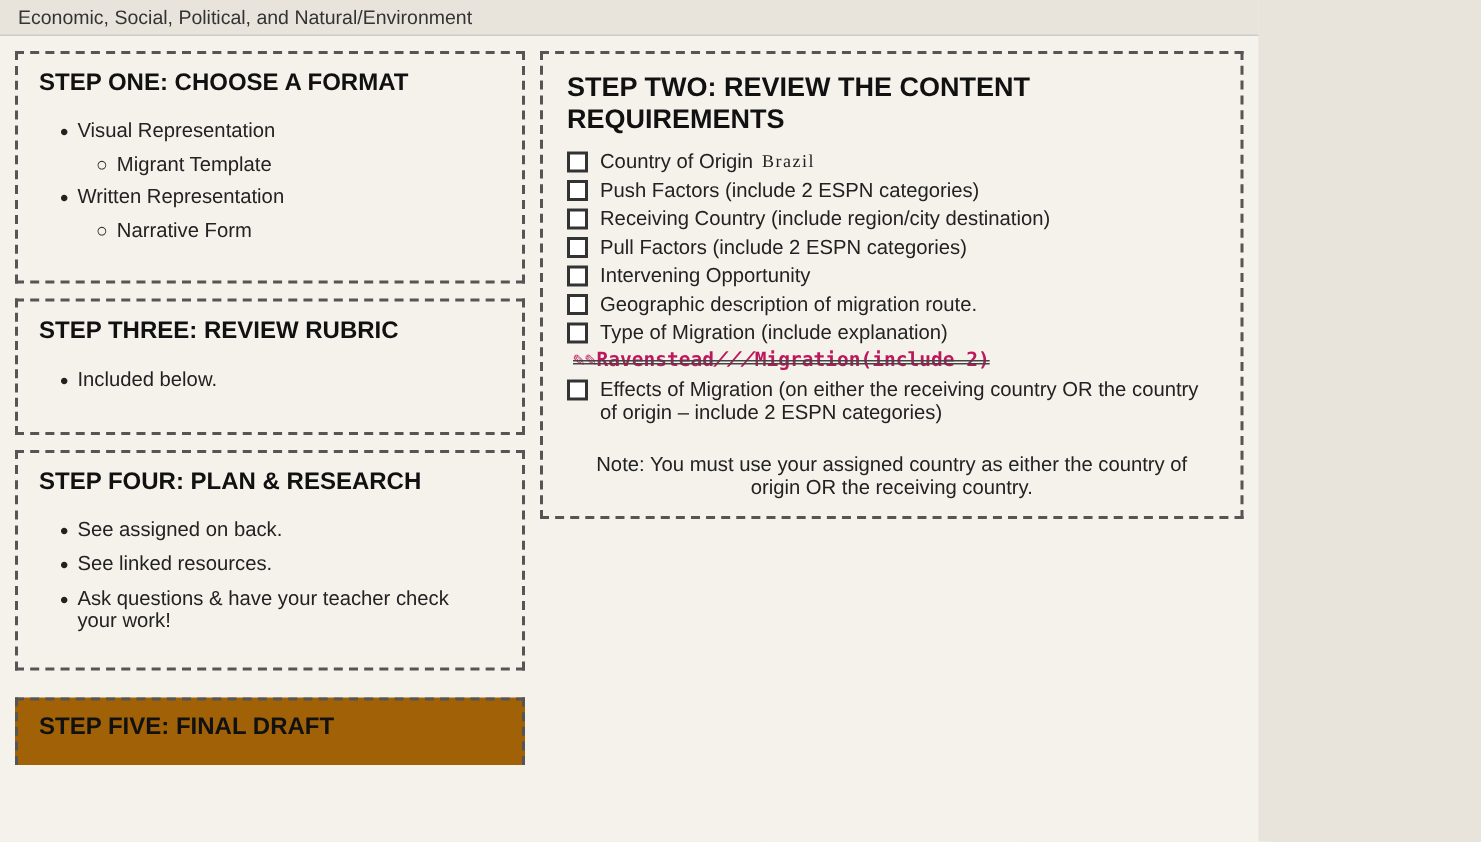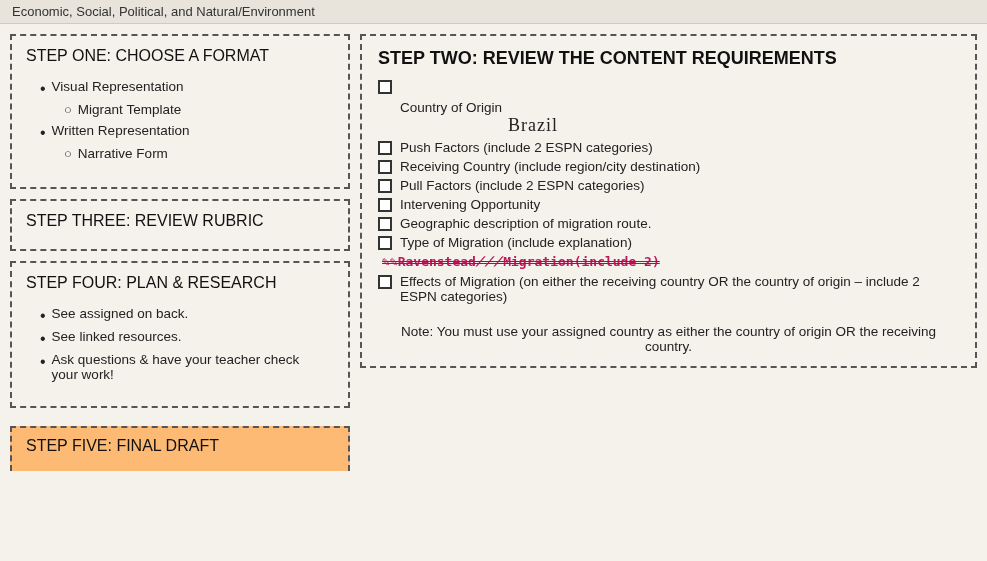--- a/index.html
+++ b/index.html
@@ -9,21 +9,21 @@
       font-family: Arial, sans-serif;
       font-size: 14px;
       width: 987px;
       min-height: 561px;
       overflow: hidden;
       position: relative;
     }
 
     .page {
       background: #f5f2ec;
-      width: 987px;
+      width: 839px;
       min-height: 561px;
       position: relative;
       padding: 0;
     }
 
     .top-header {
       background: #e8e4dc;
       padding: 4px 12px;
       font-size: 13px;
       color: #333;
@@ -48,21 +48,21 @@
 
     .dashed-box {
       border: 2px dashed #555;
       padding: 10px 14px;
       background: #f5f2ec;
       position: relative;
     }
 
     .box-title {
       font-size: 16px;
-      font-weight: 400;
+      font-weight: 700;
       color: #111;
       margin-bottom: 8px;
       line-height: 1.2;
     }
 
     .bullet-list {
       list-style: none;
       padding: 0;
       margin: 14px;
     }
@@ -143,41 +143,40 @@
     }
 
     .country-line {
       display: flex;
       align-items: center;
       gap: 6px;
     }
 
     .handwritten {
       font-family: 'Segoe Script', 'Brush Script MT', cursive;
-      font-size: 18px;
+      font-size: 12px;
       color: #222;
       letter-spacing: 1px;
-      margin-top: 36px;
     }
 
     .note-text {
       margin-top: 20px;
       font-size: 13.5px;
       color: #222;
       text-align: center;
       padding: 0 10px;
     }
 
     .step-five {
       border-top: 2px dashed #555;
       border-left: 2px dashed #555;
       border-right: 2px dashed #555;
       border-bottom: none;
       padding: 8px 14px;
-      background: #fdba74;
+      background: #a16207;
       margin-top: 8px;
     }
   </style>
 </head>
 <body>
 
 <div class="page">
 
   <div class="top-header">
     <span>Economic, Social, Political, and Natural/Environment</span>
@@ -200,20 +199,25 @@
             <span>Written Representation</span>
           </li>
           <li class="bullet-sub">
             <span>Narrative Form</span>
           </li>
         </ul>
       </div>
 
       <div class="dashed-box">
         <div class="box-title">STEP THREE: REVIEW RUBRIC</div>
+        <ul class="bullet-list">
+          <li class="bullet-main">
+            <span>Included below.</span>
+          </li>
+        </ul>
       </div>
 
       <div class="dashed-box">
         <div class="box-title">STEP FOUR: PLAN &amp; RESEARCH</div>
         <ul class="bullet-list">
           <li class="bullet-main">
             <span>See assigned on back.</span>
           </li>
           <li class="bullet-main">
             <span>See linked resources.</span>

